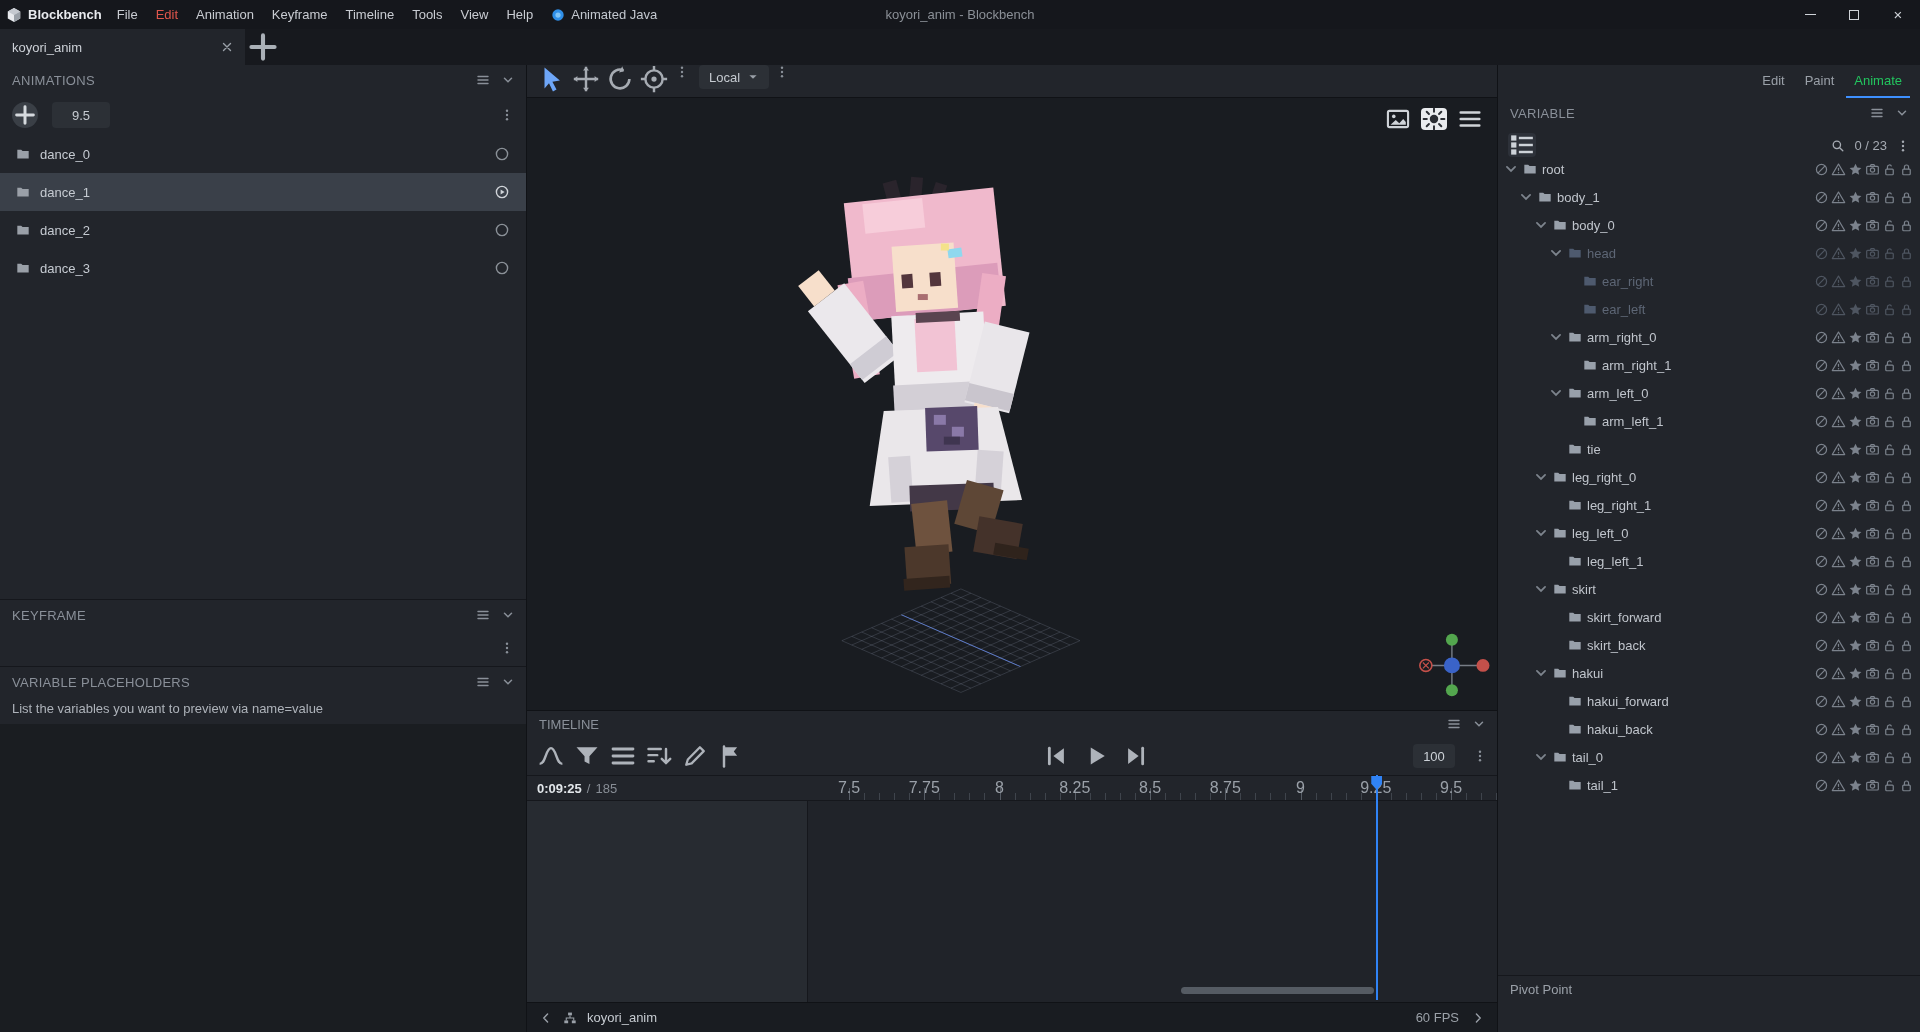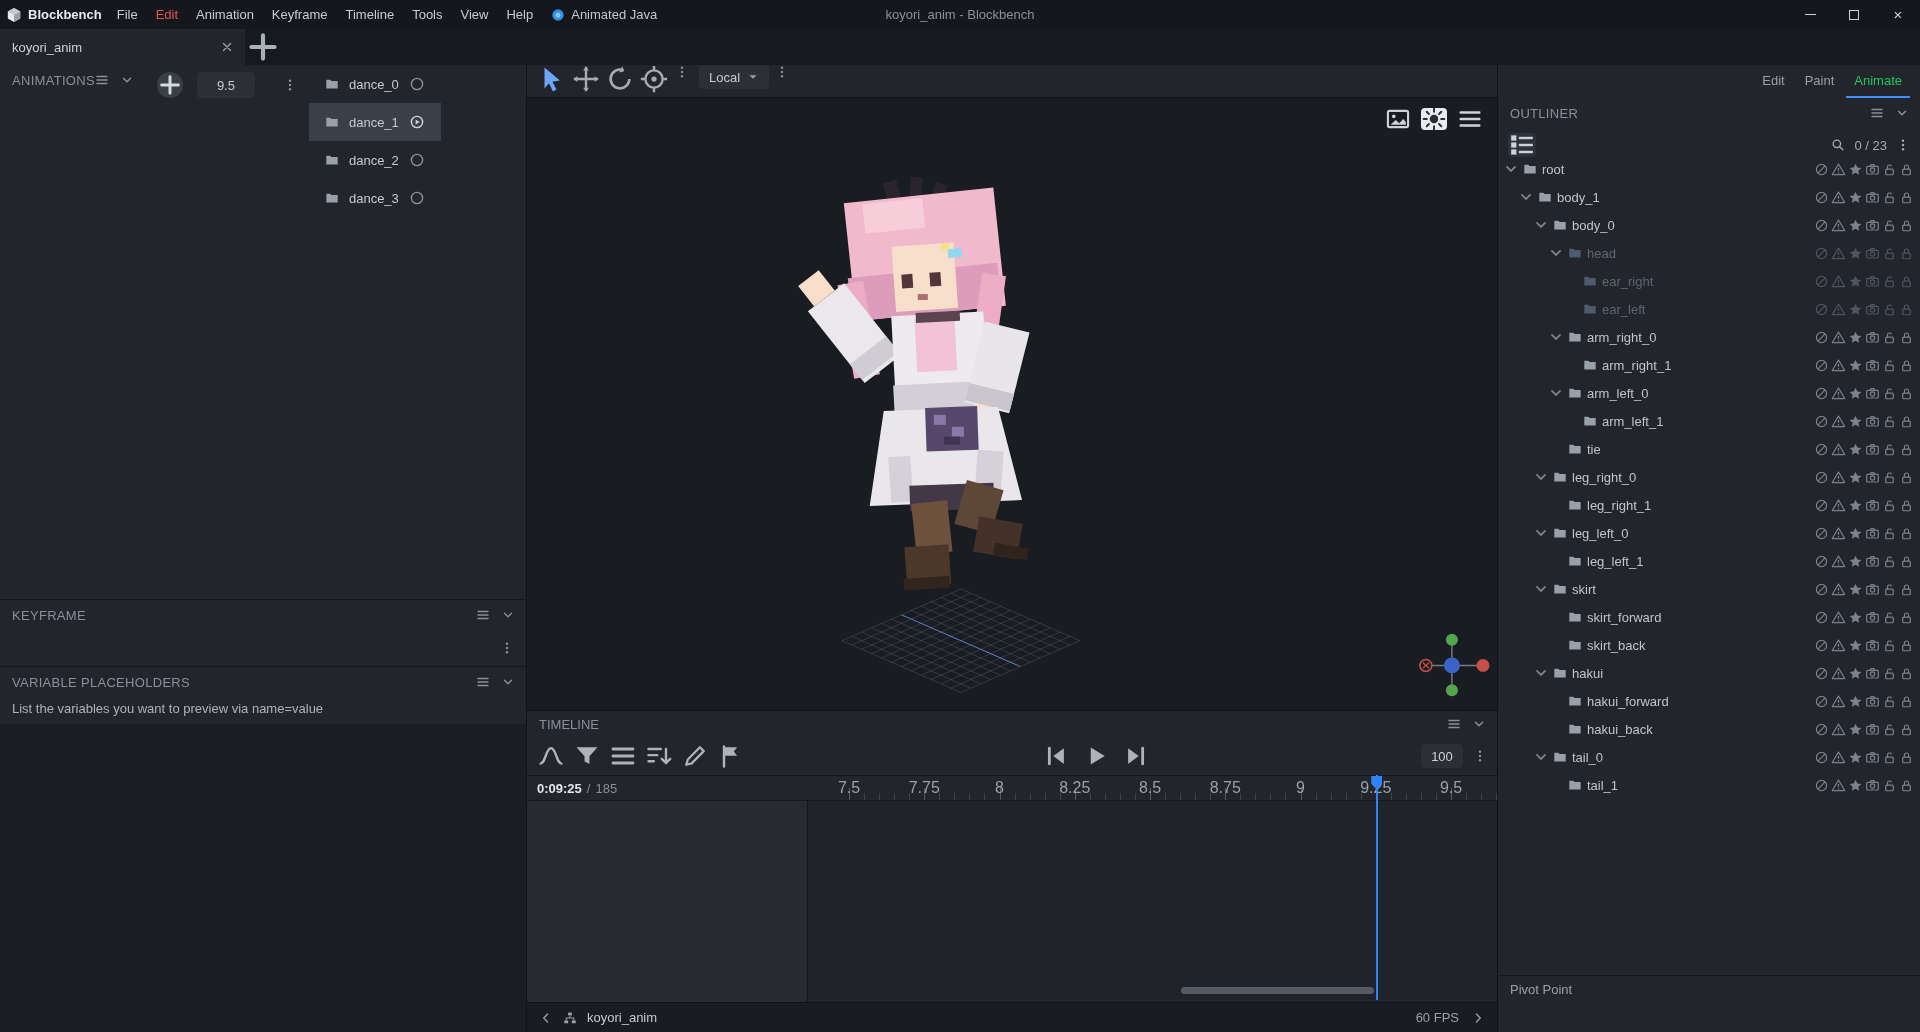--- a/index.html
+++ b/index.html
@@ -45,21 +45,21 @@
   
   .main{flex:1;display:flex;min-height:0}
   .left{width:527px;flex:none;background:var(--panel);border-right:1px solid var(--border);display:flex;flex-direction:column}
   .center{flex:1;min-width:0;display:flex;flex-direction:column}
   .right{width:423px;flex:none;background:var(--panel);border-left:1px solid var(--border);display:flex;flex-direction:column}
 
   .panel-header{height:30px;flex:none;display:flex;align-items:center;padding:0 12px;color:var(--muted);letter-spacing:.3px}
   .ph-icons{margin-left:auto;display:flex;gap:12px;color:var(--muted);align-items:center}
 
   
-  .animations-section{flex:0 0 534px;display:flex;flex-direction:row;min-height:0}
+  .animations-section{flex:0 0 534px;display:flex;flex-direction:column;min-height:0}
   .anim-toolbar{height:40px;flex:none;display:flex;align-items:center;gap:14px;padding:0 12px}
   .round-btn{width:26px;height:26px;border-radius:50%;background:#3a3f46;display:flex;align-items:center;justify-content:center;color:#d6dade}
   .length-input{width:58px;height:26px;background:var(--input);border-radius:4px;display:flex;align-items:center;justify-content:center;color:#c6cbd1}
   .anim-row{height:38px;flex:none;display:flex;align-items:center;gap:10px;padding:0 16px;color:#c6cbd2}
   .anim-row.selected{background:var(--selrow)}
   .anim-row .fold{color:#9aa0a8}
   .anim-row .state{margin-left:auto;color:#8b9198}
   .anim-row.selected .state{color:#d0d4d9}
 
   
@@ -84,21 +84,21 @@
   .vp-ov-btn{width:26px;height:22px;display:flex;align-items:center;justify-content:center;color:#cfd3d8}
   .vp-ov-btn.light{background:#e9ebee;color:#2a2d33;border-radius:4px}
 
   
   .timeline{flex:0 0 292px;background:var(--panel);border-top:1px solid var(--border);display:flex;flex-direction:column;position:relative}
   .tl-header{height:26px;flex:none;display:flex;align-items:center;padding:0 12px;color:var(--muted)}
   .tl-toolbar{height:38px;flex:none;display:flex;align-items:center;padding:0 10px;position:relative}
   .tl-tools{display:flex;gap:8px}
   .tl-tool{width:28px;height:26px;display:flex;align-items:center;justify-content:center;color:#aeb3ba}
   .tl-transport{position:absolute;left:50%;transform:translateX(30px);display:flex;gap:12px}
-  .tl-right{margin-left:auto;display:flex;align-items:center;gap:10px}
+  .tl-right{margin-left:auto;display:flex;align-items:center;gap:18px}
   .zoom-box{width:42px;height:24px;background:var(--input);border-radius:4px;display:flex;align-items:center;justify-content:center;color:#cdd2d8}
   .tl-ruler{height:26px;flex:none;position:relative;border-top:1px solid var(--line);border-bottom:1px solid var(--line)}
   .tl-time{position:absolute;left:10px;top:5px;display:flex;gap:5px;align-items:baseline}
   .tl-time .cur{color:#e2e6ea;font-weight:700}
   .tl-time .sep,.tl-time .tot{color:#878d95}
   .ruler-minor{position:absolute;left:322px;right:0;bottom:0;height:7px;background:repeating-linear-gradient(to right,#3f444c 0,#3f444c 1px,transparent 1px,transparent 15.05px)}
   .ruler-major{position:absolute;left:322px;right:0;bottom:0;height:12px;background:repeating-linear-gradient(to right,#565c65 0,#565c65 1px,transparent 1px,transparent 75.25px)}
   .tick-label{position:absolute;top:3px;transform:translateX(-50%);color:#9aa0a8;font-size:16px}
   .tl-tracks{flex:1;position:relative;background:#202329;min-height:0}
   .tl-left-col{position:absolute;left:0;top:0;bottom:0;width:281px;background:#272b31;border-right:1px solid var(--line)}
@@ -111,21 +111,21 @@
   .statusbar .ic{color:#9aa0a8}
   .sb-name{color:#c6cbd1}
   .sb-right{margin-left:auto;display:flex;align-items:center;gap:12px;color:#9ba1a8}
 
   
   .mode-tabs{flex:0 0 33px;display:flex;justify-content:flex-end;align-items:stretch;gap:4px;padding:0 10px}
   .mode-tab{display:flex;align-items:center;padding:0 8px;color:#9aa0a8;border-bottom:2px solid transparent}
   .mode-tab.active{color:#22c55e;border-bottom-color:var(--accent)}
   .out-toolbar{flex:0 0 34px;display:flex;align-items:center;gap:10px;padding:0 10px}
   .out-btn{width:28px;height:24px;background:#2d3139;border-radius:4px;display:flex;align-items:center;justify-content:center;color:#cdd2d8}
-  .out-search{margin-left:auto;display:flex;align-items:flex-start;gap:9px;color:#a6abb3}
+  .out-search{margin-left:auto;display:flex;align-items:flex-end;gap:9px;color:#a6abb3}
   .out-tree{flex:0 0 644px;overflow:hidden;display:flex;flex-direction:column}
   .out-row{height:28px;flex:none;display:flex;align-items:flex-start;gap:5px;padding-right:6px;color:#c0c5cc}
   .out-row .tw{width:14px;color:#7d848d}
   .out-row .fold{color:#98a0aa}
   .out-row .fold svg,.out-row .tw svg{width:14px;height:14px}
   .out-name{white-space:nowrap}
   .row-icons{margin-left:auto;display:flex;gap:2px;color:#7b828c}
   .row-icons .ic svg{width:15px;height:15px}
   .out-row.muted{color:#5d6675}
   .out-row.muted .fold{color:#4e5a6e}
@@ -619,21 +619,21 @@
     </section>
 
     <aside class="right">
       <div class="mode-tabs" id="mode-tabs">
           <div class="mode-tab">Edit</div>
           <div class="mode-tab">Paint</div>
           <div class="mode-tab active">Animate</div>
         </div>
 
       <div class="panel-header">
-        <span>OUTLINER</span>
+        <span>VARIABLE</span>
         <span class="ph-icons">
           <span class="ic sm ph-ham">
               <svg viewBox="0 0 14 14">
                 <path d="M2 3.5h10M2 7h10M2 10.5h10" stroke="currentColor" stroke-width="1.4" stroke-linecap="round"></path>
               </svg>
             </span>
           <span class="ic xs ph-chev">
               <svg viewBox="0 0 12 12">
                 <path d="M2.5 4.2L6 7.7l3.5-3.5" fill="none" stroke="currentColor" stroke-width="1.5" stroke-linecap="round"></path>
               </svg>

